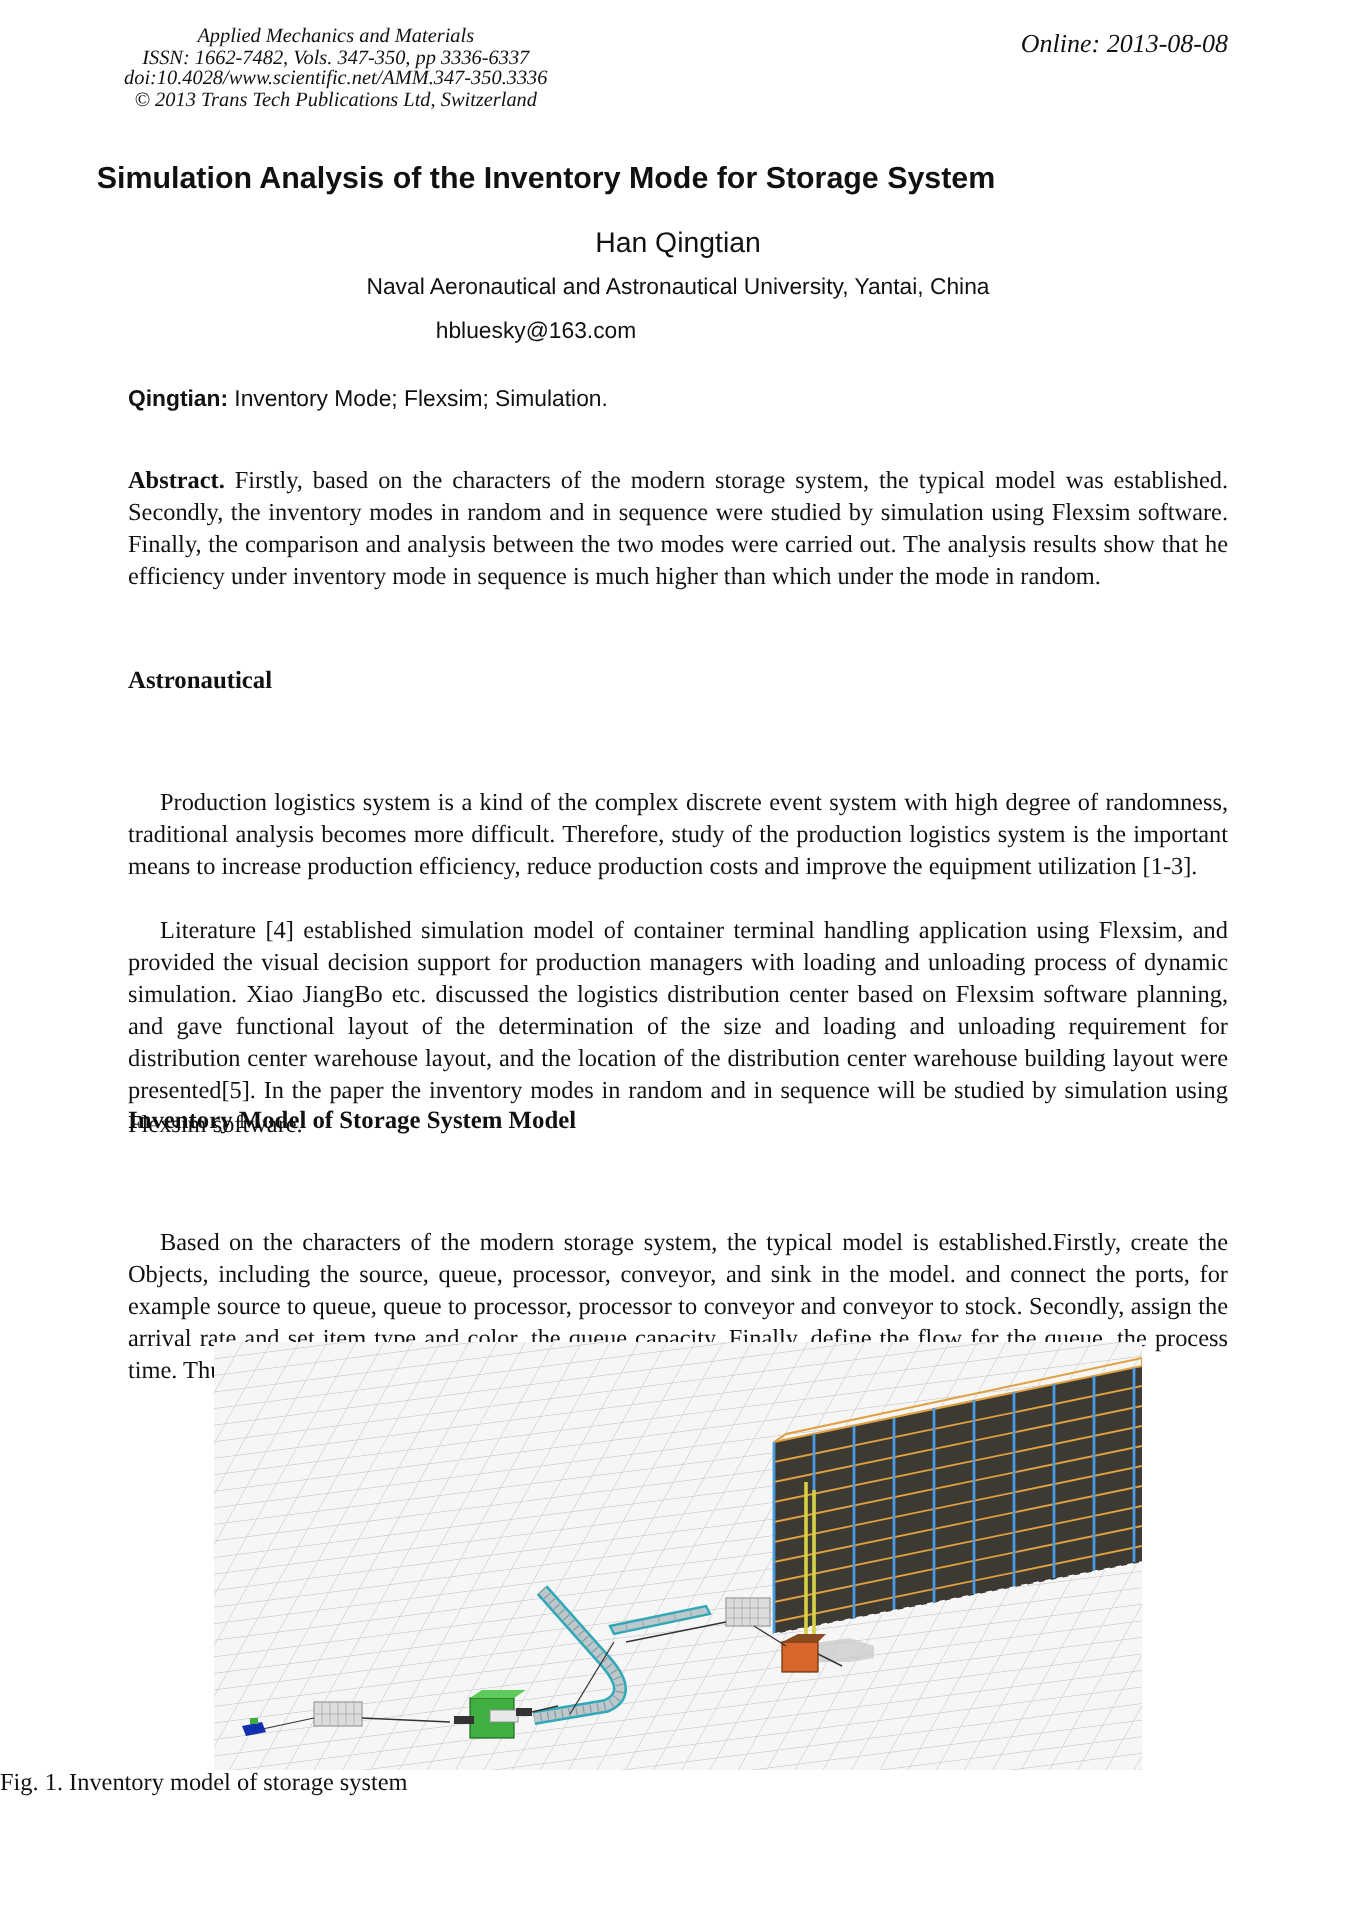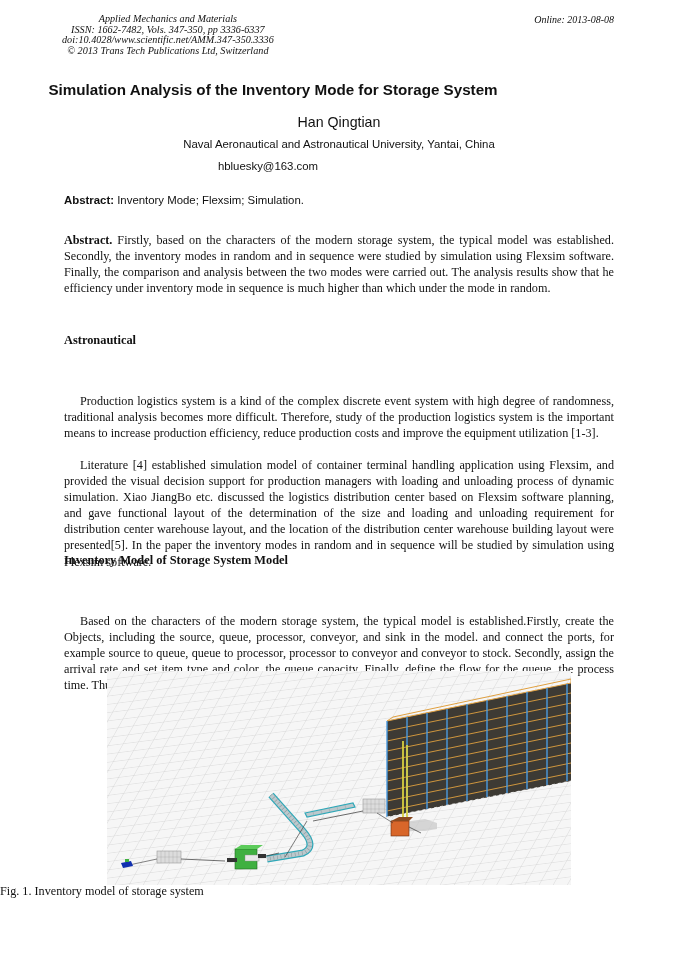--- a/index.html
+++ b/index.html
@@ -1,21 +1,21 @@
 <!DOCTYPE html>
 <html><head>
 <meta charset="utf-8">
 <style>
   html, body { margin: 0; padding: 0; background: #ffffff; }
   body { width: 678px; height: 959px; position: relative; overflow: hidden; color: #111; }
   .serif { font-family: "Liberation Serif", "DejaVu Serif", serif; text-align: center; }
   .sans { font-family: "Liberation Sans", "DejaVu Sans", sans-serif; }
 
   .header-left { position: absolute; left: 62px; top: 14px; font-size: 10.2px; line-height: 10.6px; font-style: italic; }
-  .header-right { position: absolute; right: 64px; top: 14px; font-size: 10px; font-style: italic; margin-left: 40px; }
+  .header-right { position: absolute; right: 64px; top: 14px; font-size: 13px; font-style: italic; margin-left: 40px; }
 
   .title { position: absolute; left: 0; width: 546px; top: 81px; text-align: center; font-size: 15.2px; font-weight: bold; }
   .author { position: absolute; left: 0; width: 678px; top: 114px; text-align: center; font-size: 14.2px; }
   .affil { position: absolute; left: 0; width: 678px; top: 138px; text-align: center; font-size: 11.4px; }
   .email { position: absolute; left: 0; width: 536px; top: 160px; text-align: center; font-size: 11.4px; }
   .keywords { position: absolute; left: 64px; top: 194px; font-size: 11.4px; }
   .keywords b { font-weight: bold; }
 
   .para { position: absolute; left: 64px; width: 550px; font-size: 12.2px; line-height: 16.1px; text-align: justify; }
   .para b { font-weight: bold; }
@@ -34,21 +34,21 @@
   <div>ISSN: 1662-7482, Vols. 347-350, pp 3336-6337</div>
   <div>doi:10.4028/www.scientific.net/AMM.347-350.3336</div>
   <div>© 2013 Trans Tech Publications Ltd, Switzerland</div>
 </div>
 <div class="header-right serif">Online: 2013-08-08</div>
 
 <div class="title sans">Simulation Analysis of the Inventory Mode for Storage System</div>
 <div class="author sans">Han Qingtian</div>
 <div class="affil sans">Naval Aeronautical and Astronautical University, Yantai, China</div>
 <div class="email sans">hbluesky@163.com</div>
-<div class="keywords sans"><b>Abstract:</b><span> Inventory Mode; Flexsim; Simulation.</span></div>
+<div class="keywords sans"><b>Qingtian:</b><span> Inventory Mode; Flexsim; Simulation.</span></div>
 
 <div class="para serif" style="top:232px;"><b>Abstract.</b><span> Firstly, based on the characters of the modern storage system, the typical model was established. Secondly, the inventory modes in random and in sequence were studied by simulation using Flexsim software. Finally, the comparison and analysis between the two modes were carried out. The analysis results show that he efficiency under inventory mode in sequence is much higher than which under the mode in random.</span></div>
 
 <div class="section-heading serif" style="top:333px;">Astronautical</div>
 <div class="para serif indent" style="top:356px;">Production logistics system is a kind of the complex discrete event system with high degree of randomness, traditional analysis becomes more difficult. Therefore, study of the production logistics system is the important means to increase production efficiency, reduce production costs and improve the equipment utilization [1-3].</div>
 <div class="para serif indent" style="top:420px;">Literature [4] established simulation model of container terminal handling application using Flexsim, and provided the visual decision support for production managers with loading and unloading process of dynamic simulation. Xiao JiangBo etc. discussed the logistics distribution center based on Flexsim software planning, and gave functional layout of the determination of the size and loading and unloading requirement for distribution center warehouse layout, and the location of the distribution center warehouse building layout were presented[5]. In the paper the inventory modes in random and in sequence will be studied by simulation using Flexsim software.</div>
 
 <div class="section-heading serif" style="top:553px;">Inventory Model of Storage System Model</div>
 <div class="para serif indent" style="top:576px;">Based on the characters of the modern storage system, the typical model is established.Firstly, create the Objects, including the source, queue, processor, conveyor, and sink in the model. and connect the ports, for example source to queue, queue to processor, processor to conveyor and conveyor to stock. Secondly, assign the arrival rate and set item type and color, the queue capacity. Finally, define the flow for the queue, the process time. Thus the model is established, as shown in Fig. 1.</div>
 

